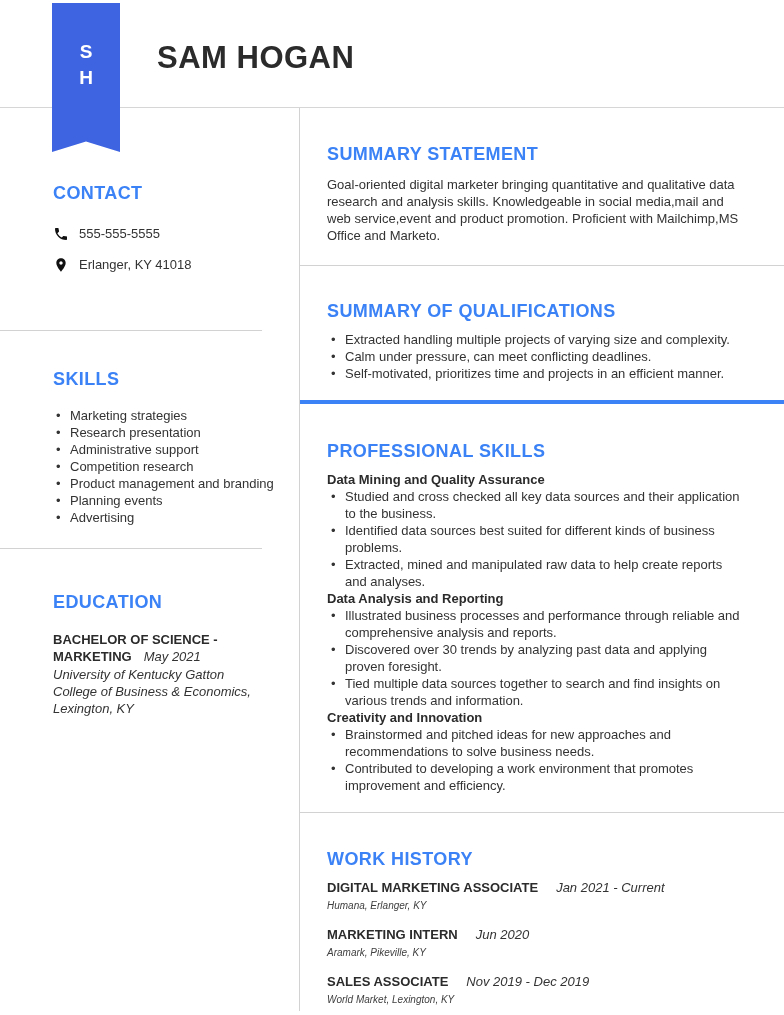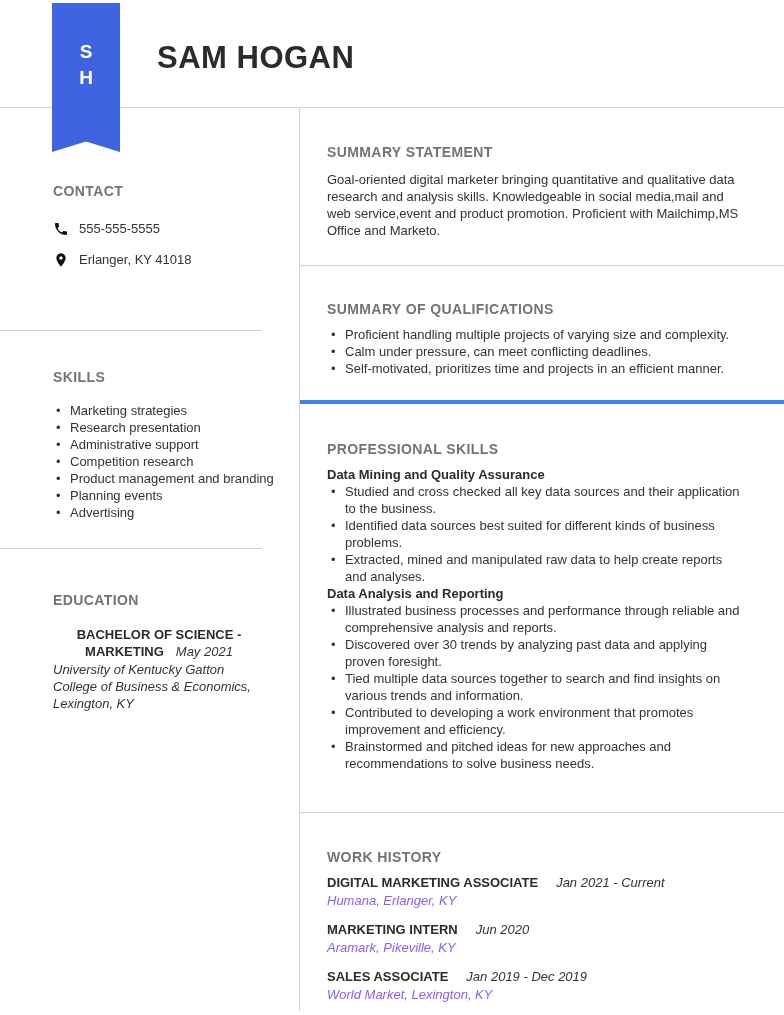--- a/index.html
+++ b/index.html
@@ -64,22 +64,22 @@
   .contact-section { height: 223px; padding-top: 75px; }
   .skills-section { height: 218px; padding-top: 38px; }
   .education-section { padding-top: 43px; }
   .side-divider {
     position: absolute;
     left: 0; bottom: 0;
     width: 262px; height: 1px;
     background: #d2d2d2;
   }
   .side-heading, .main-heading {
-    color: #737373;
-    font-size: 14px;
+    color: #3b82f6;
+    font-size: 18px;
     font-weight: bold;
     letter-spacing: 0.4px;
   }
   .contact-list { margin-top: 21px; }
   .contact-row { display: flex; align-items: center; margin-bottom: 14px; height: 17px; }
   .contact-row .cicon { width: 16px; height: 16px; flex: none; margin-right: 10px; display: inline-flex; }
   .contact-row .cicon svg { width: 16px; height: 16px; fill: #111; }
   .contact-text { font-size: 13px; color: #333; }
 
   ul.dotlist { list-style: none; margin-top: 17px; }
@@ -90,21 +90,21 @@
     line-height: 17px;
     color: #333;
   }
   ul.dotlist li::before {
     content: "•";
     position: absolute;
     left: 3px;
     color: #333;
   }
 
-  .edu-degree-line { margin-top: 18px; font-size: 13px; line-height: 17px; width: 212px; text-align: center; }
+  .edu-degree-line { margin-top: 18px; font-size: 13px; line-height: 17px; width: 212px; }
   .edu-degree { font-weight: bold; color: #2b2b2b; }
   .edu-date { font-style: italic; color: #333; margin-left: 12px; }
   .edu-school { font-style: italic; font-size: 13px; line-height: 17px; margin-top: 1px; width: 200px; }
 
   
   .main-section { padding-left: 27px; padding-right: 42px; }
   .summary-section { height: 158px; padding-top: 36px; border-bottom: 1px solid #d2d2d2; }
   .qualifications-section { height: 138px; padding-top: 35px; border-bottom: 4px solid #3b82f6; }
   .professional-section { height: 409px; padding-top: 37px; border-bottom: 1px solid #d2d2d2; }
   .work-section { padding-top: 36px; }
@@ -131,21 +131,21 @@
     color: #2b2b2b;
     line-height: 17px;
   }
   .prof-body { margin-top: 9px; }
   .prof-body ul.mainlist { margin-top: 0; }
 
   .job { margin-bottom: 13px; }
   .jobs { margin-top: 10px; }
   .job-title { font-size: 13px; font-weight: bold; color: #2b2b2b; line-height: 16px; }
   .job-dates { font-size: 13px; font-style: italic; font-weight: normal; color: #333; margin-left: 18px; }
-  .job-company { font-size: 13px; font-style: italic; color: #8b5cf6; line-height: 16px; margin-top: 2px; }
+  .job-company { font-size: 10px; font-style: italic; color: #404040; line-height: 16px; margin-top: 2px; }
 </style>
 </head>
 <body>
 
 <div class="page">
 
   <div class="header">
     <div class="name">SAM HOGAN</div>
   </div>
 
@@ -208,21 +208,21 @@
     <div class="main">
 
       <div class="main-section summary-section">
         <div class="main-heading">SUMMARY STATEMENT</div>
         <div class="summary-text">Goal-oriented digital marketer bringing quantitative and qualitative data research and analysis skills. Knowledgeable in social media,mail and web service,event and product promotion. Proficient with Mailchimp,MS Office and Marketo.</div>
       </div>
 
       <div class="main-section qualifications-section">
         <div class="main-heading">SUMMARY OF QUALIFICATIONS</div>
         <ul class="mainlist">
-          <li>Proficient handling multiple projects of varying size and complexity.</li>
+          <li>Extracted handling multiple projects of varying size and complexity.</li>
           <li>Calm under pressure, can meet conflicting deadlines.</li>
           <li>Self-motivated, prioritizes time and projects in an efficient manner.</li>
         </ul>
       </div>
 
       <div class="main-section professional-section">
         <div class="main-heading">PROFESSIONAL SKILLS</div>
         <div class="prof-body">
 
           <div class="skill-group">
@@ -237,23 +237,24 @@
           <div class="skill-group">
             <div class="skill-group-heading">Data Analysis and Reporting</div>
             <ul class="mainlist">
               <li>Illustrated business processes and performance through reliable and comprehensive analysis and reports.</li>
               <li>Discovered over 30 trends by analyzing past data and applying proven foresight.</li>
               <li>Tied multiple data sources together to search and find insights on various trends and information.</li>
             </ul>
           </div>
 
           <div class="skill-group">
+            <div class="skill-group-heading">Creativity and Innovation</div>
             <ul class="mainlist">
+              <li>Brainstormed and pitched ideas for new approaches and recommendations to solve business needs.</li>
               <li>Contributed to developing a work environment that promotes improvement and efficiency.</li>
-              <li>Brainstormed and pitched ideas for new approaches and recommendations to solve business needs.</li>
             </ul>
           </div>
 
         </div>
       </div>
 
       <div class="main-section work-section">
         <div class="main-heading">WORK HISTORY</div>
         <div class="jobs">
 
@@ -261,21 +262,21 @@
             <div class="job-title"><span>DIGITAL MARKETING ASSOCIATE</span><span class="job-dates">Jan 2021 - Current</span></div>
             <div class="job-company">Humana, Erlanger, KY</div>
           </div>
 
           <div class="job">
             <div class="job-title"><span>MARKETING INTERN</span><span class="job-dates">Jun 2020</span></div>
             <div class="job-company">Aramark, Pikeville, KY</div>
           </div>
 
           <div class="job">
-            <div class="job-title"><span>SALES ASSOCIATE</span><span class="job-dates">Jan 2019 - Dec 2019</span></div>
+            <div class="job-title"><span>SALES ASSOCIATE</span><span class="job-dates">Nov 2019 - Dec 2019</span></div>
             <div class="job-company">World Market, Lexington, KY</div>
           </div>
 
         </div>
       </div>
 
     </div>
   </div>
 </div>
 

